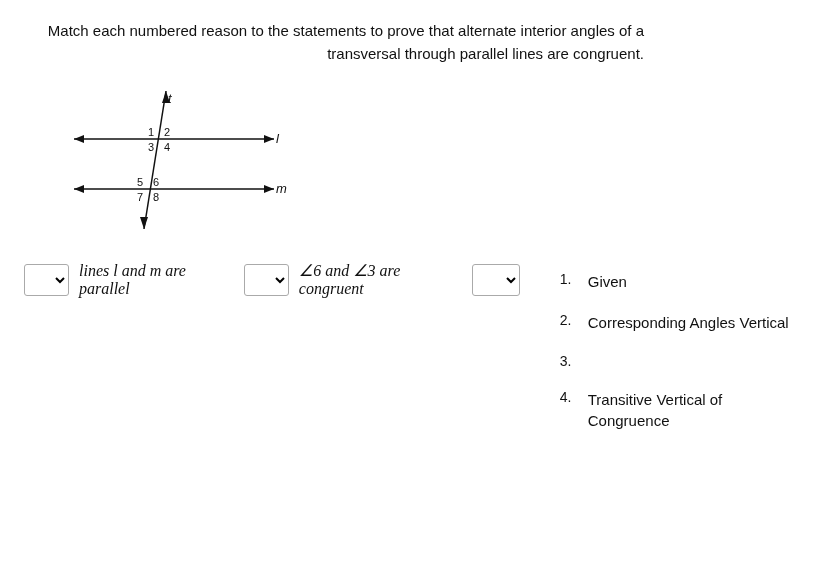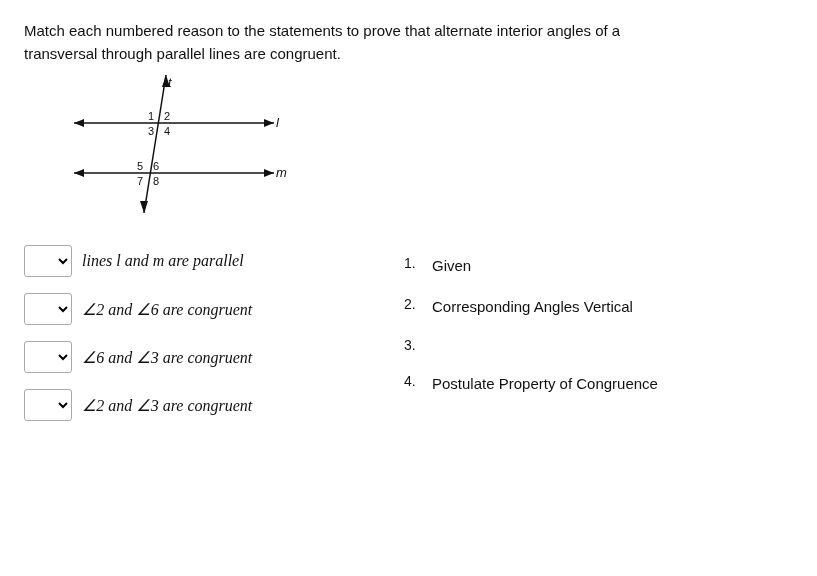--- a/index.html
+++ b/index.html
@@ -9,21 +9,23 @@
       width: 817px;
       min-height: 576px;
       padding: 20px 24px;
       font-size: 15px;
       color: #111;
     }
 
     .instructions {
       font-size: 15px;
       line-height: 1.5;
+      margin-bottom: 16px;
       max-width: 620px;
+      text-align: right;
     }
 
     .diagram-area {
       margin-left: 20px;
       margin-bottom: 20px;
       width: 260px;
       height: 160px;
       position: relative;
     }
 
@@ -34,21 +36,21 @@
 
     .main-content {
       display: flex;
       flex-direction: row;
       gap: 40px;
       align-items: flex-start;
     }
 
     .statements-col {
       display: flex;
-      flex-direction: column;
+      flex-direction: row;
       gap: 16px;
       min-width: 340px;
     }
 
     .statement-row {
       display: flex;
       align-items: center;
       gap: 10px;
     }
 
@@ -150,51 +152,40 @@
       <select class="dropdown">
         <option value=""></option>
         <option value="1">1</option>
         <option value="2">2</option>
         <option value="3">3</option>
         <option value="4">4</option>
       </select>
       <span class="statement-text">lines <em>l</em> and <em>m</em> are parallel</span>
     </div>
 
-    <div class="statement-row">
-      <select class="dropdown">
-        <option value=""></option>
-        <option value="1">1</option>
-        <option value="2">2</option>
-        <option value="3">3</option>
-        <option value="4">4</option>
-      </select>
-      <span class="statement-text">∠2 and ∠6 are congruent</span>
-    </div>
 
     <div class="statement-row">
       <select class="dropdown">
         <option value=""></option>
         <option value="1">1</option>
         <option value="2">2</option>
         <option value="3">3</option>
         <option value="4">4</option>
       </select>
       <span class="statement-text">∠6 and ∠3 are congruent</span>
     </div>
 
     <div class="statement-row">
       <select class="dropdown">
         <option value=""></option>
         <option value="1">1</option>
         <option value="2">2</option>
         <option value="3">3</option>
         <option value="4">4</option>
       </select>
-      <span class="statement-text">∠2 and ∠3 are congruent</span>
     </div>
 
   </div>
 
   <div class="reasons-col">
 
     <div class="reason-item">
       <span class="reason-number">1.</span>
       <span class="reason-text">Given</span>
     </div>
@@ -203,17 +194,17 @@
       <span class="reason-number">2.</span>
       <span class="reason-text">Corresponding Angles Vertical</span>
     </div>
 
     <div class="reason-item">
       <span class="reason-number">3.</span>
     </div>
 
     <div class="reason-item">
       <span class="reason-number">4.</span>
-      <span class="reason-text">Postulate Property of Congruence</span>
+      <span class="reason-text">Transitive Vertical of Congruence</span>
     </div>
 
   </div>
 </div>
 
 </body></html>

